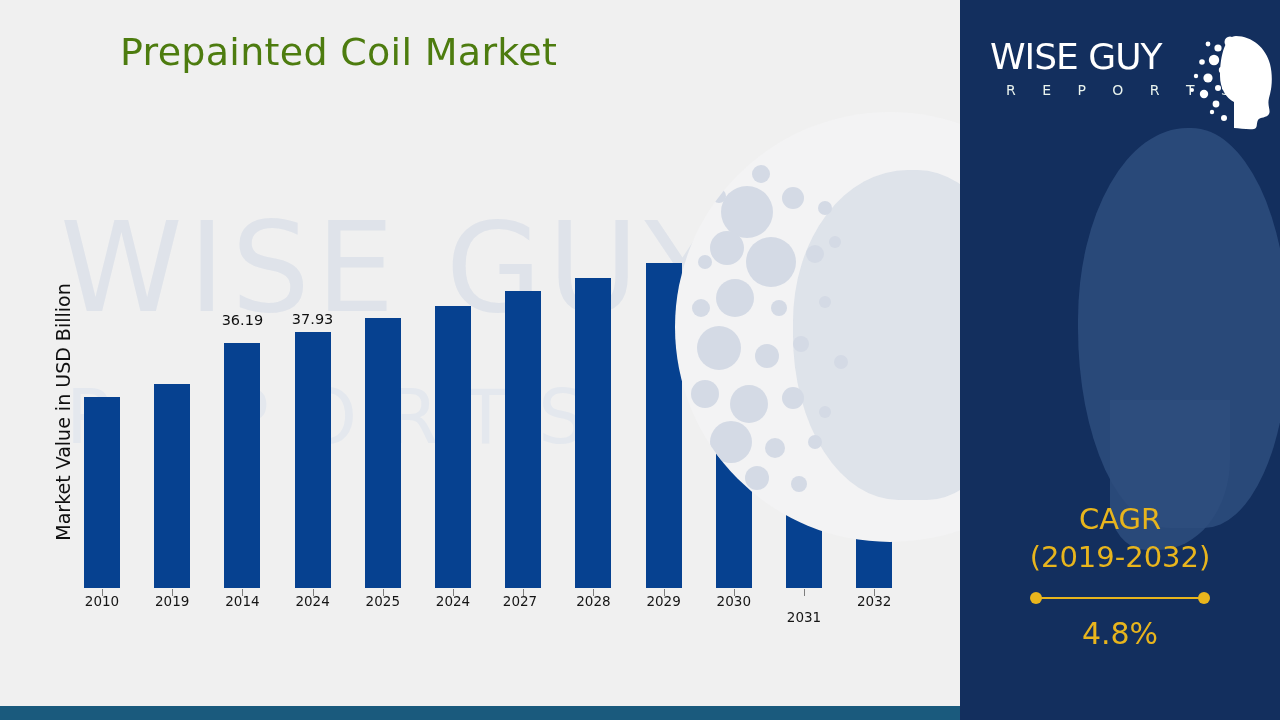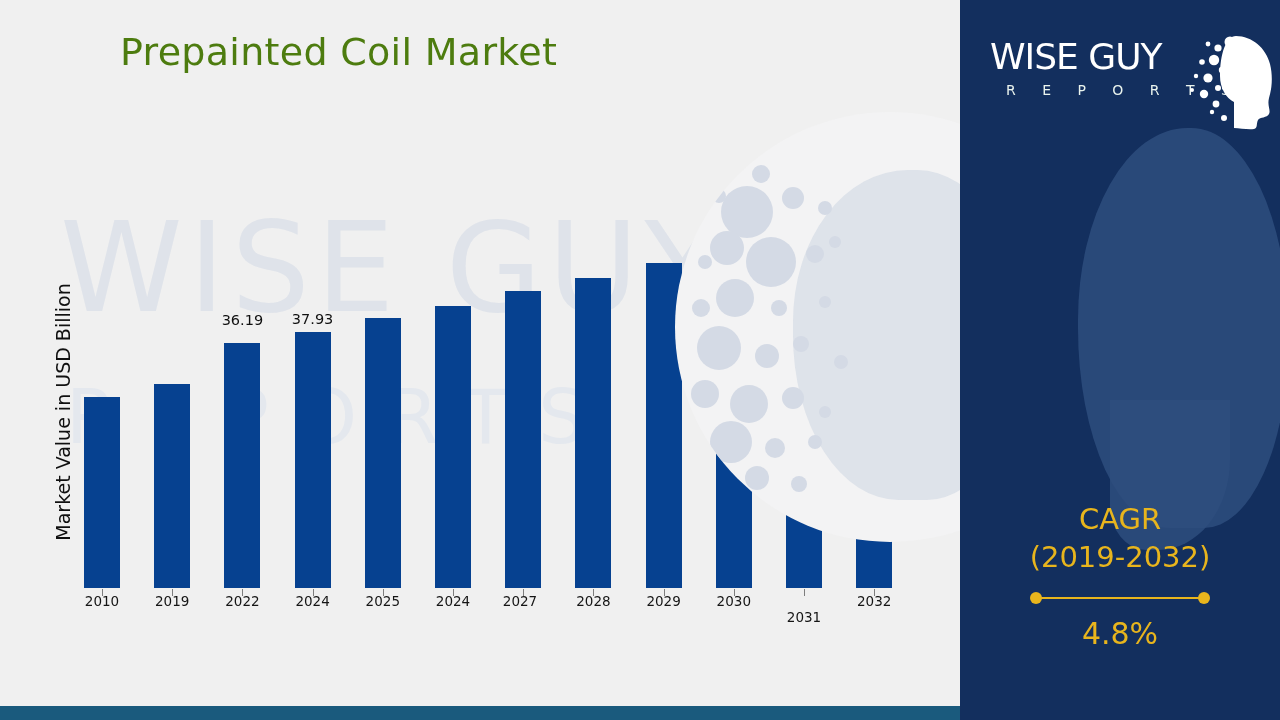--- a/index.html
+++ b/index.html
@@ -295,21 +295,21 @@
   <div class="plot" id="plot">
       <div class="bar" title="2018: 33.1" style="left: 84px; width: 36px; height: 191px; background: rgb(6, 65, 144);"></div>
       <div class="tick" style="left: 102px;"></div>
       <div class="x-tick-label" style="left: 72px; width: 60px;">2010</div>
       <div class="bar" title="2019: 34.4" style="left: 154.2px; width: 36px; height: 204px; background: rgb(6, 65, 144);"></div>
       <div class="tick" style="left: 172.2px;"></div>
       <div class="x-tick-label" style="left: 142.2px; width: 60px;">2019</div>
       <div class="bar" title="2023: 36.19" style="left: 224.4px; width: 36px; height: 245px; background: rgb(6, 65, 144);"></div>
       <div class="bar-label" style="left: 212.4px; width: 60px; top: 312px;">36.19</div>
       <div class="tick" style="left: 242.4px;"></div>
-      <div class="x-tick-label" style="left: 212.4px; width: 60px;">2022</div>
+      <div class="x-tick-label" style="left: 212.4px; width: 60px;">2014</div>
       <div class="bar" title="2024: 37.93" style="left: 294.6px; width: 36px; height: 256px; background: rgb(6, 65, 144);"></div>
       <div class="bar-label" style="left: 282.6px; width: 60px; top: 311px;">37.93</div>
       <div class="tick" style="left: 312.6px;"></div>
       <div class="x-tick-label" style="left: 282.6px; width: 60px;">2024</div>
       <div class="bar" title="2025: 39.3" style="left: 364.8px; width: 36px; height: 270px; background: rgb(6, 65, 144);"></div>
       <div class="tick" style="left: 382.8px;"></div>
       <div class="x-tick-label" style="left: 352.8px; width: 60px;">2025</div>
       <div class="bar" title="2026: 40.5" style="left: 435px; width: 36px; height: 282px; background: rgb(6, 65, 144);"></div>
       <div class="tick" style="left: 453px;"></div>
       <div class="x-tick-label" style="left: 423px; width: 60px;">2024</div>

